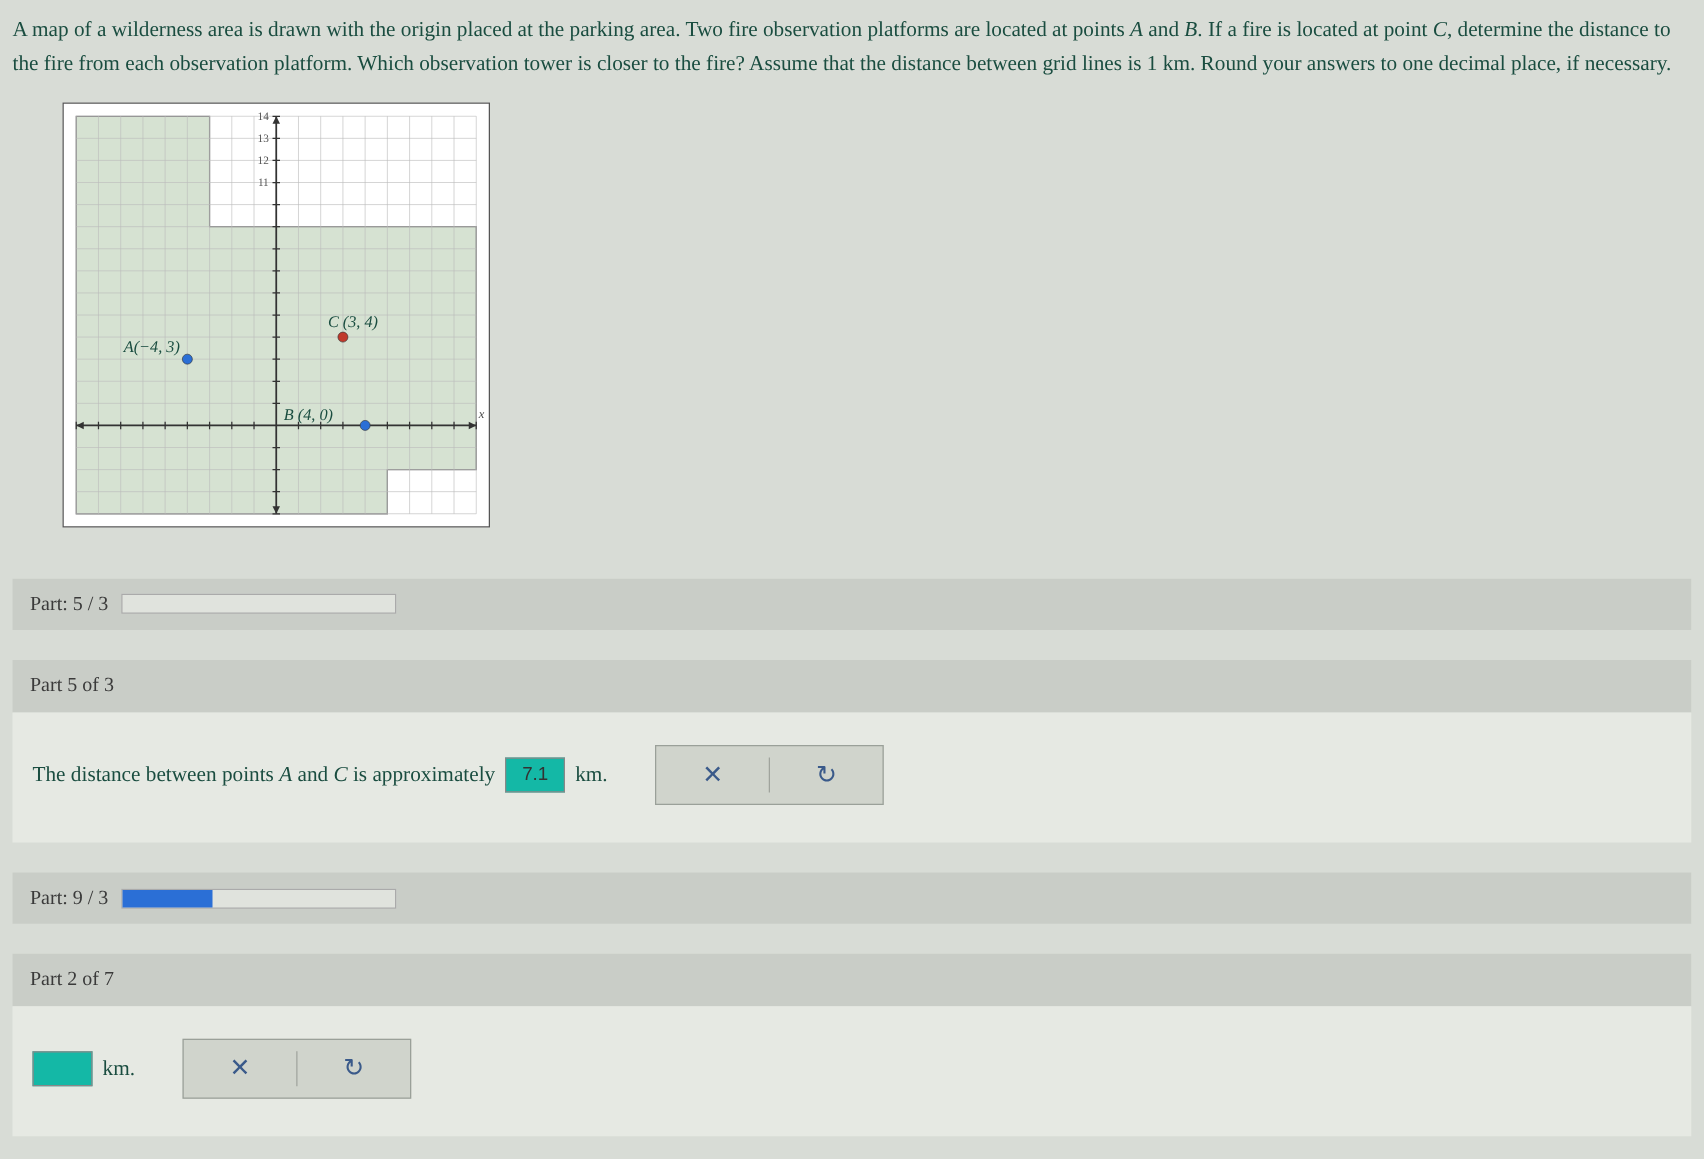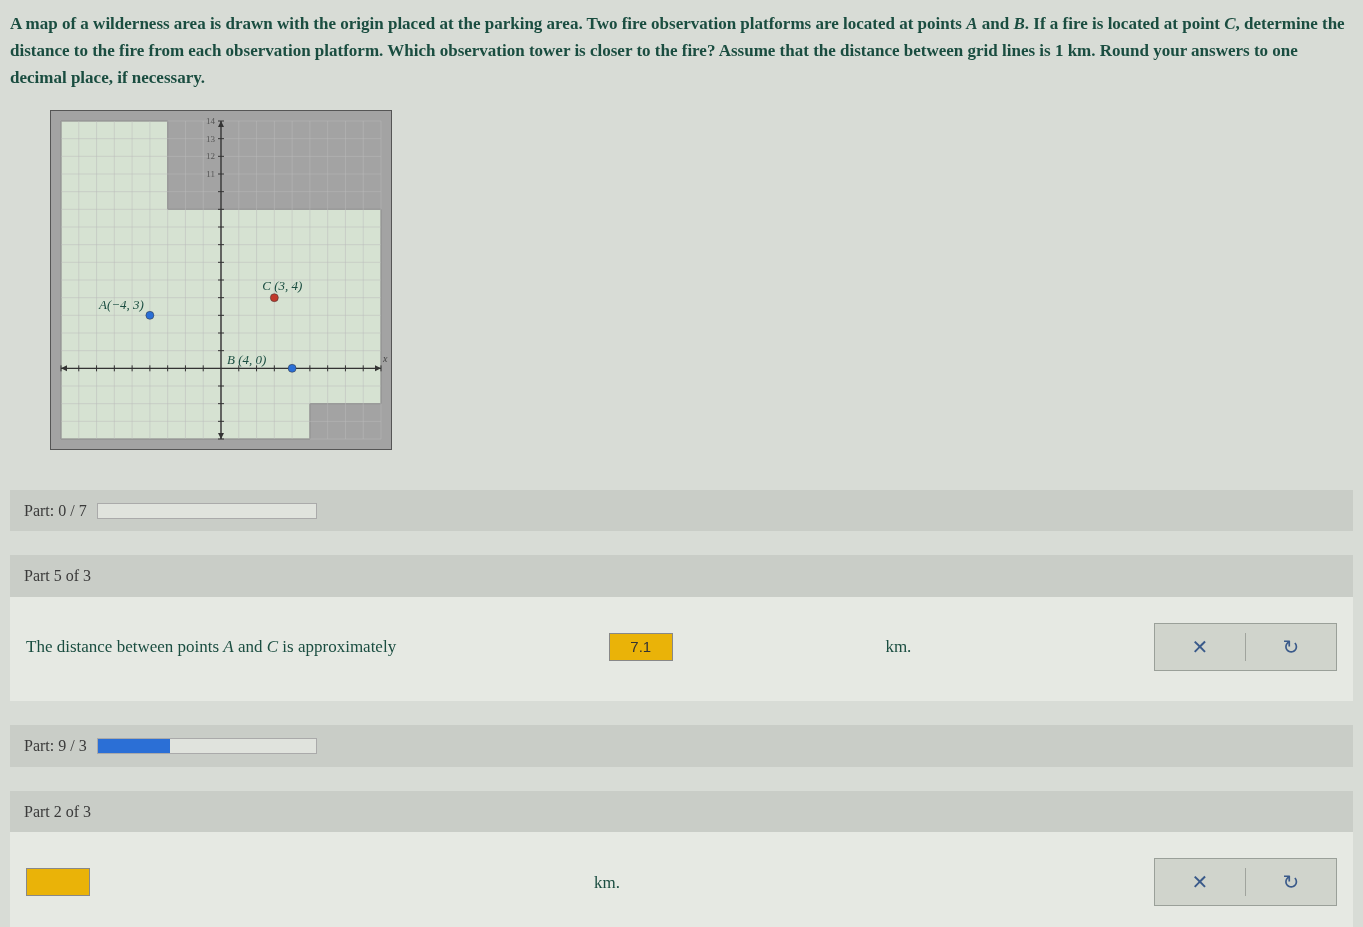--- a/index.html
+++ b/index.html
@@ -5,25 +5,25 @@
   * { box-sizing: border-box; margin: 0; padding: 0; }
   body {
     font-family: Georgia, 'Times New Roman', serif;
     background: #d8dcd6;
     color: #1a4d40;
     padding: 10px;
     width: 1363px;
     font-size: 17px;
     line-height: 1.6;
   }
-  .problem-text { margin-bottom: 14px; font-weight: bold; }
+  .problem-text { margin-bottom: 14px; }
   .problem-text em { font-style: italic; }
   .graph-box {
     border: 1px solid #555;
-    background: #a3a3a3;
+    background: #ffffff;
     display: inline-block;
     margin: 4px 0 14px 40px;
   }
   .graph-box svg { display: block; }
   .part-header {
     background: #c9cdc7;
     padding: 8px 14px;
     font-size: 16px;
     color: #3a3a3a;
     margin-top: 18px;
@@ -44,27 +44,26 @@
     width: 0%;
   }
   .part-body {
     background: #e6e9e3;
     padding: 26px 16px 30px;
     display: flex;
     align-items: center;
     gap: 8px;
     flex-wrap: wrap;
     color: #1a4d40;
-    justify-content: space-between;
   }
   .part-body .em { font-style: italic; }
   .answer-input {
-    width: 64px;
+    width: 48px;
     height: 28px;
-    background: #eab308;
+    background: #14b8a6;
     border: 1px solid #888;
     text-align: center;
     font-size: 15px;
     color: #333;
     padding: 2px;
   }
   .btn-group {
     display: inline-flex;
     gap: 0;
     margin-left: 30px;
@@ -189,21 +188,21 @@
       <circle cx="98.88888888888889" cy="204.33333333333331" r="4" fill="#2b6fd6" stroke="#333" stroke-width="0.5"></circle>
       <circle cx="241.11111111111111" cy="257.33333333333337" r="4" fill="#2b6fd6" stroke="#333" stroke-width="0.5"></circle>
       <circle cx="223.33333333333331" cy="186.66666666666669" r="4" fill="#c0392b" stroke="#333" stroke-width="0.5"></circle>
       <text x="92.88888888888889" y="198.33333333333331" font-size="13" font-style="italic" text-anchor="end" fill="#1a4d40" font-family="Georgia">A(−4, 3)</text>
       <text x="211.33333333333331" y="178.66666666666669" font-size="13" font-style="italic" text-anchor="start" fill="#1a4d40" font-family="Georgia">C (3, 4)</text>
       <text x="176" y="253.33333333333337" font-size="13" font-style="italic" text-anchor="start" fill="#1a4d40" font-family="Georgia">B (4, 0)</text>
     </svg>
 </div>
 
 <div class="part-header">
-  <span>Part: 0 / 7</span>
+  <span>Part: 5 / 3</span>
   <div class="progress-track">
       <div class="progress-fill" style="width:0%"></div>
     </div>
 </div>
 
 <div class="gap"></div>
 
 <div class="part-header">
   <span>Part 5 of 3</span>
 </div>
@@ -230,21 +229,21 @@
 <div class="part-header">
   <span>Part: 9 / 3</span>
   <div class="progress-track">
       <div class="progress-fill" style="width:33%"></div>
     </div>
 </div>
 
 <div class="gap"></div>
 
 <div class="part-header">
-  <span>Part 2 of 3</span>
+  <span>Part 2 of 7</span>
 </div>
 
 <div class="part-body">
   <input class="answer-input" value="" style="">
   <span>km.</span>
   <div class="btn-group">
     <div class="btn">
         <span>✕</span>
       </div>
     <div class="divider"></div>

